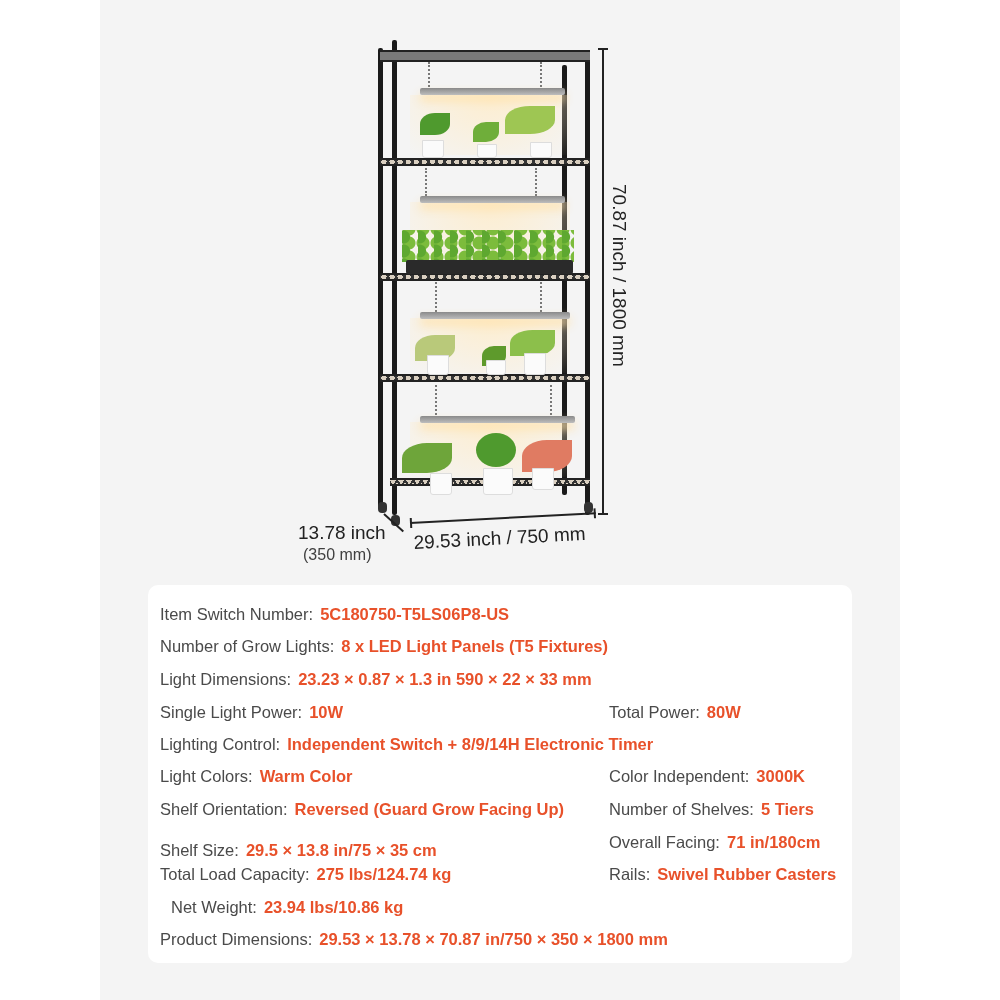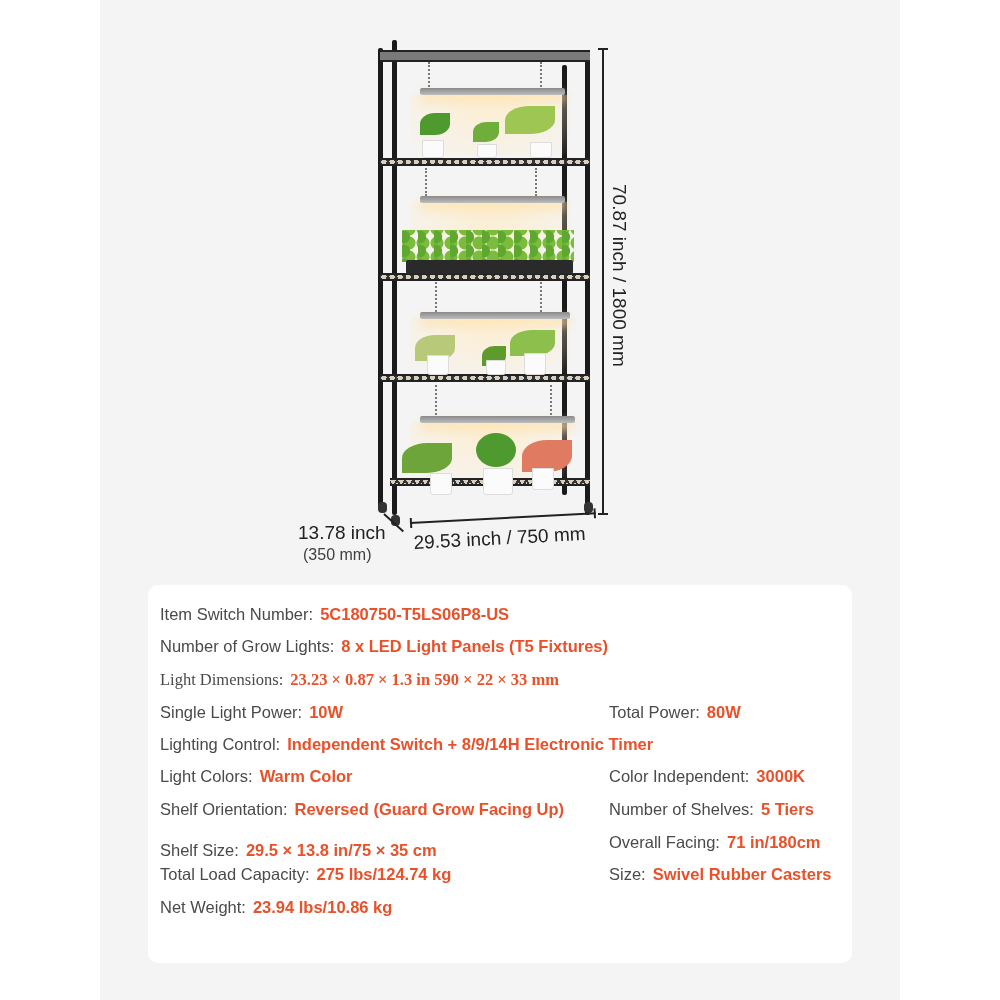--- a/index.html
+++ b/index.html
@@ -112,21 +112,21 @@
 <div class="dim-d-label">13.78 inch</div>
 <div class="dim-d-sub">(350 mm)</div>
 
 <div class="card">
   <div class="row" style="left:12px;top:20px;">
     <span class="lbl">Item Switch Number:</span><span class="val">5C180750-T5LS06P8-US</span>
   </div>
   <div class="row" style="left:12px;top:52px;">
     <span class="lbl">Number of Grow Lights:</span><span class="val">8 x LED Light Panels (T5 Fixtures)</span>
   </div>
-  <div class="row" style="left:12px;top:85px;font-family:Liberation Serif, serif;">
+  <div class="row" style="left:12px;top:85px;">
     <span class="lbl">Light Dimensions:</span><span class="val">23.23 × 0.87 × 1.3 in 590 × 22 × 33 mm</span>
   </div>
   <div class="row" style="left:12px;top:118px;">
     <span class="lbl">Single Light Power:</span><span class="val">10W</span>
   </div>
   <div class="row" style="left:461px;top:118px;">
     <span class="lbl">Total Power:</span><span class="val">80W</span>
   </div>
   <div class="row" style="left:12px;top:150px;">
     <span class="lbl">Lighting Control:</span><span class="val">Independent Switch + 8/9/14H Electronic Timer</span>
@@ -146,18 +146,21 @@
   <div class="row" style="left:12px;top:256px;">
     <span class="lbl">Shelf Size:</span><span class="val">29.5 × 13.8 in/75 × 35 cm</span>
   </div>
   <div class="row" style="left:461px;top:248px;">
     <span class="lbl">Overall Facing:</span><span class="val">71 in/180cm</span>
   </div>
   <div class="row" style="left:12px;top:280px;">
     <span class="lbl">Total Load Capacity:</span><span class="val">275 lbs/124.74 kg</span>
   </div>
   <div class="row" style="left:461px;top:280px;">
-    <span class="lbl">Size:</span><span class="val">Swivel Rubber Casters</span>
+    <span class="lbl">Rails:</span><span class="val">Swivel Rubber Casters</span>
   </div>
-  <div class="row" style="left:12px;top:313px;">
+  <div class="row" style="left:23px;top:313px;">
     <span class="lbl">Net Weight:</span><span class="val">23.94 lbs/10.86 kg</span>
+  </div>
+  <div class="row" style="left:12px;top:345px;">
+    <span class="lbl">Product Dimensions:</span><span class="val">29.53 × 13.78 × 70.87 in/750 × 350 × 1800 mm</span>
   </div>
 </div>
 
 </body></html>

